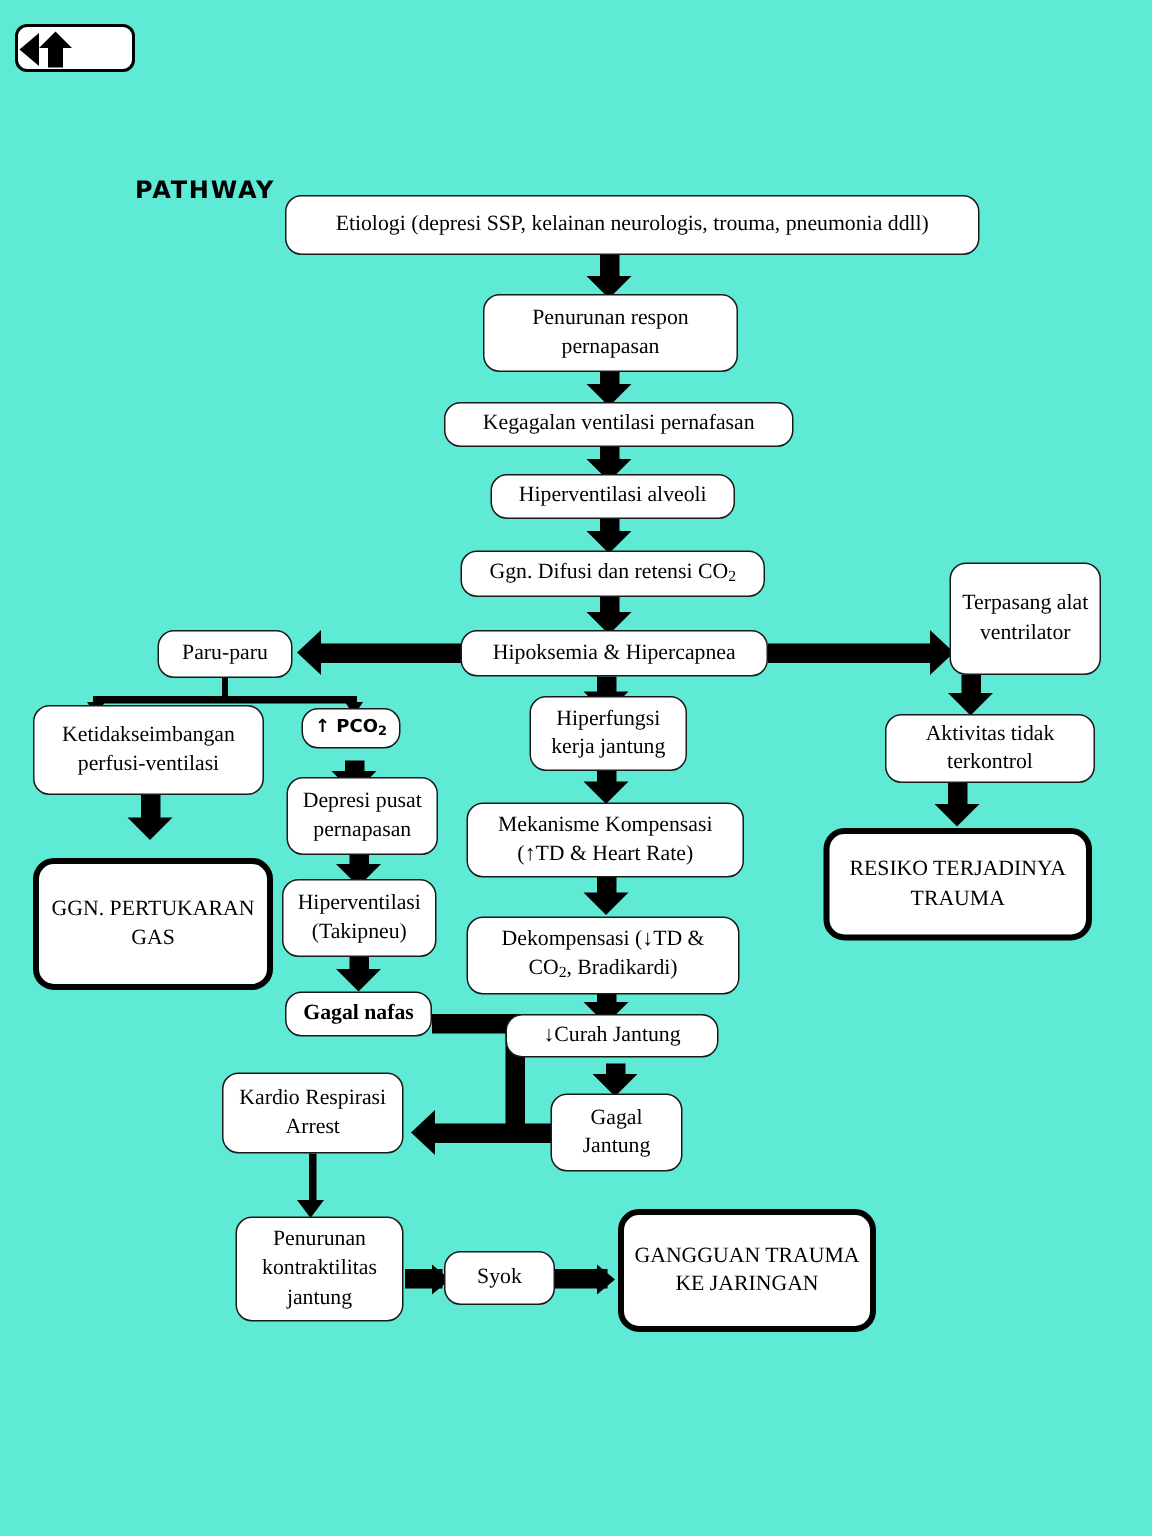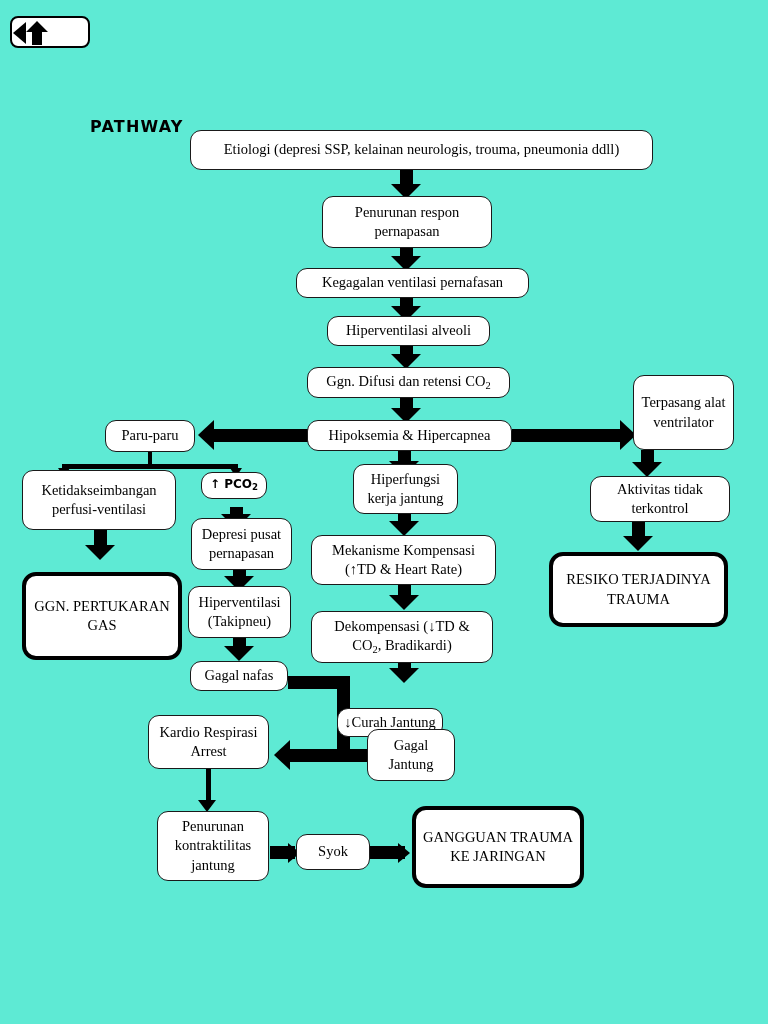--- a/index.html
+++ b/index.html
@@ -276,21 +276,21 @@
   </div>
 
   <div class="node" style="left:191px; top:518px; width:101px; height:52px;">
     <span class="txt">Depresi pusat pernapasan</span>
   </div>
 
   <div class="node" style="left:188px; top:586px; width:103px; height:52px;">
     <span class="txt">Hiperventilasi (Takipneu)</span>
   </div>
 
-  <div class="node" style="left:190px; top:661px; width:98px; height:30px;">
+  <div class="node" style="left:190px; top:661px; width:98px; height:30px;font-weight:bold;">
     <span class="txt">Gagal nafas</span>
   </div>
 
   <div class="node" style="left:353px; top:464px; width:105px; height:50px;">
     <span class="txt">Hiperfungsi kerja jantung</span>
   </div>
 
   <div class="node" style="left:311px; top:535px; width:185px; height:50px;">
     <span class="txt">
       <span>Mekanisme Kompensasi</span><br>
@@ -298,21 +298,21 @@
     </span>
   </div>
 
   <div class="node" style="left:311px; top:611px; width:182px; height:52px;">
     <span class="txt">
       <span>Dekompensasi (</span><span>↓</span><span>TD &amp;</span><br>
       <span>CO</span><sub>2</sub><span>, Bradikardi)</span>
     </span>
   </div>
 
-  <div class="node" style="left:337px; top:708px; width:106px; height:29px;">
+  <div class="node" style="left:337px; top:676px; width:142px; height:29px;">
     <span class="txt"><span>↓</span><span>Curah Jantung</span></span>
   </div>
 
   <div class="node" style="left:367px; top:729px; width:88px; height:52px;">
     <span class="txt">Gagal Jantung</span>
   </div>
 
   <div class="node" style="left:148px; top:715px; width:121px; height:54px;">
     <span class="txt">Kardio Respirasi Arrest</span>
   </div>

